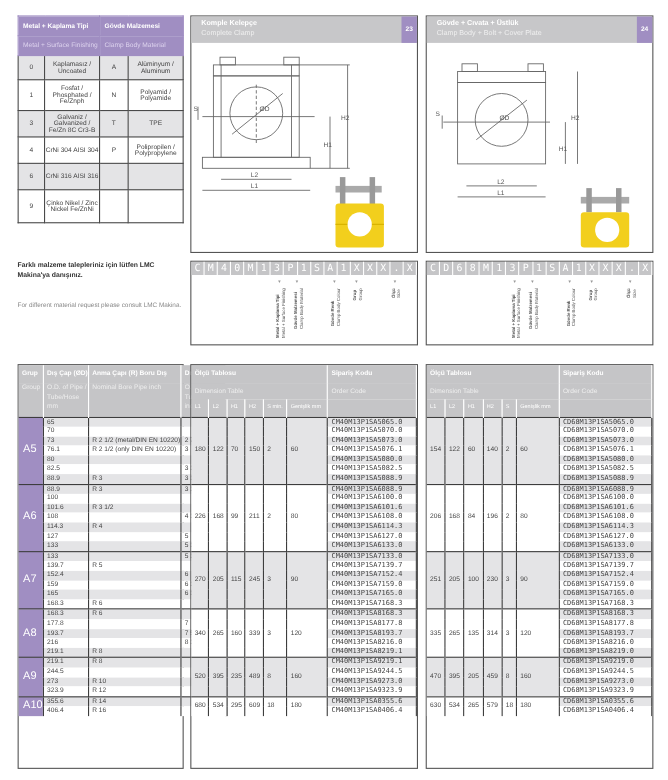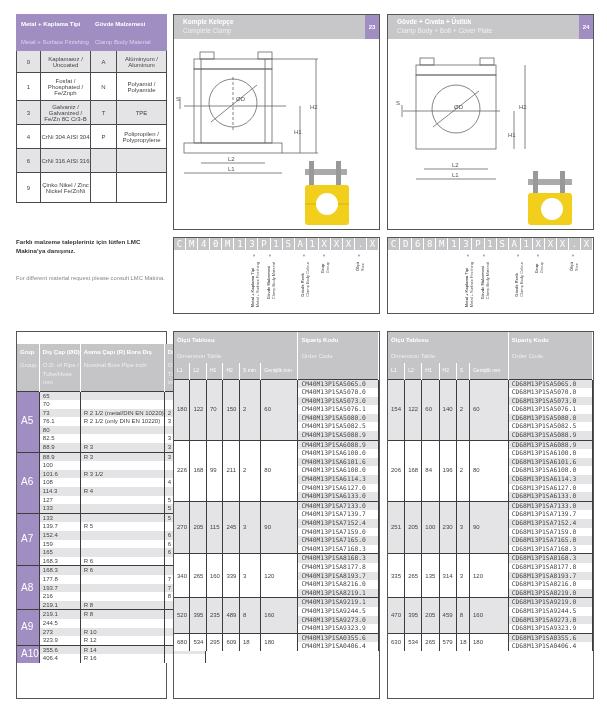--- a/index.html
+++ b/index.html
@@ -240,21 +240,21 @@
       <div style="position:absolute;left:128px;top:15px;font-size:4px;color:#999">▼</div>
       <div style="position:absolute;left:126px;top:24px;writing-mode:vertical-rl;transform:rotate(180deg);font-size:4px;color:#555;line-height:5px"><b>Gövde Renk</b><br>Clamp Body Colour</div>
       <div style="position:absolute;left:148px;top:15px;font-size:4px;color:#999">▼</div>
       <div style="position:absolute;left:146px;top:24px;writing-mode:vertical-rl;transform:rotate(180deg);font-size:4px;color:#555;line-height:5px"><b>Grup</b><br>Group</div>
       <div style="position:absolute;left:183px;top:15px;font-size:4px;color:#999">▼</div>
       <div style="position:absolute;left:181px;top:24px;writing-mode:vertical-rl;transform:rotate(180deg);font-size:4px;color:#555;line-height:5px"><b>Ölçü</b><br>Size</div>
     </div>
 </div>
 
 <div class="abs" style="left:16px;top:331px;width:151px;height:368px;border:1px solid #555">
-  <table class="dt" style="left:0;top:12px;width:149px" id="tblL">
+  <table class="dt" style="left:0;top:0;width:149px" id="tblL">
       <tbody>
         <tr style="height:17px">
           <td class="hd">Grup</td>
           <td class="hd">Dış Çap (ØD)</td>
           <td class="hd">Anma Çapı (R) Boru Dış</td>
           <td class="hd">Dış Çap (ØD)</td>
         </tr>
         <tr style="height:30px">
           <td class="hs" style="vertical-align:top;white-space:normal">Group</td>
           <td class="hs" style="vertical-align:top;white-space:normal">O.D. of Pipe / Tube/Hose mm</td>

